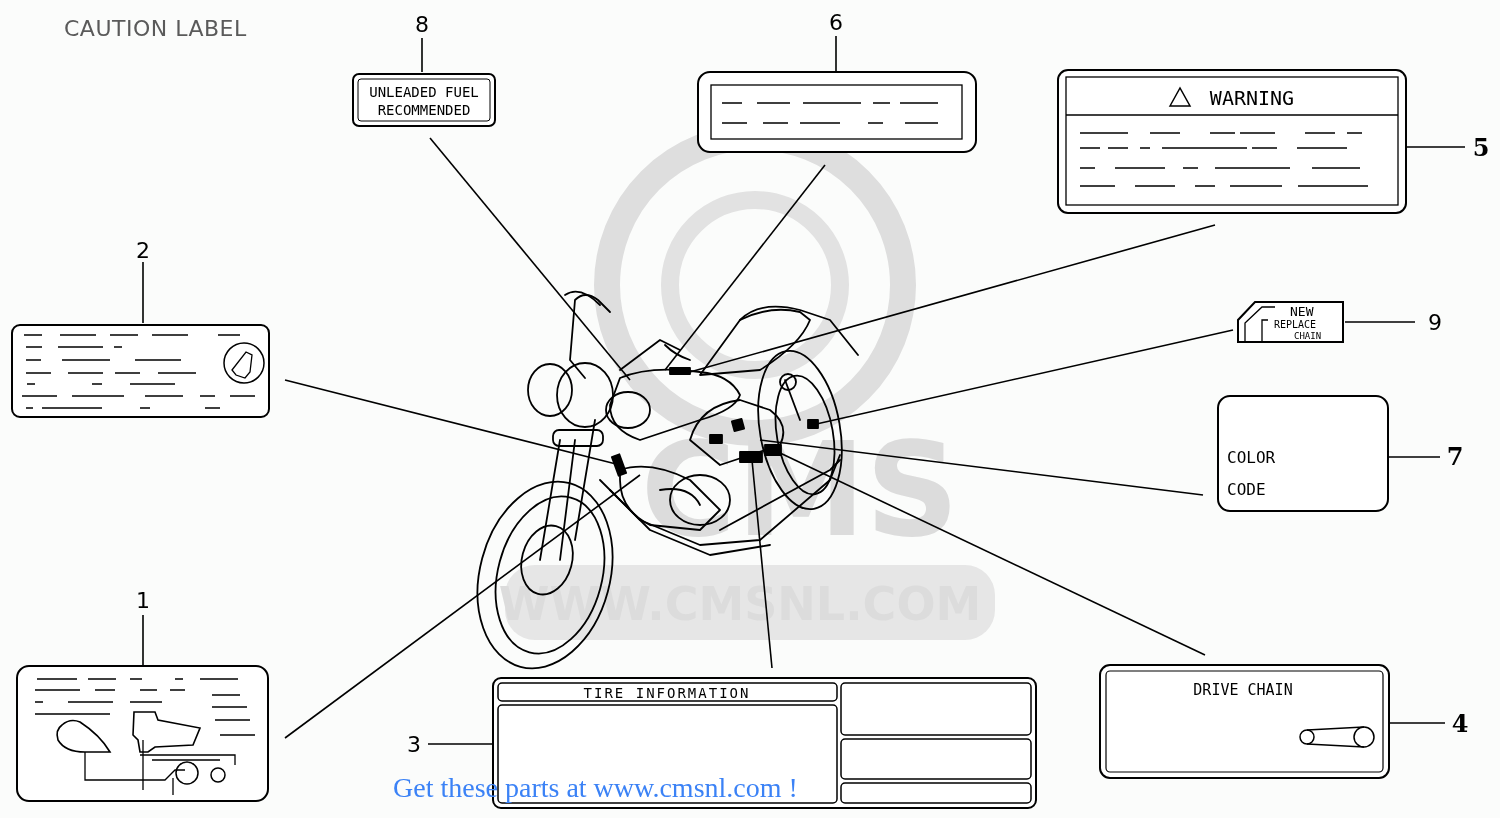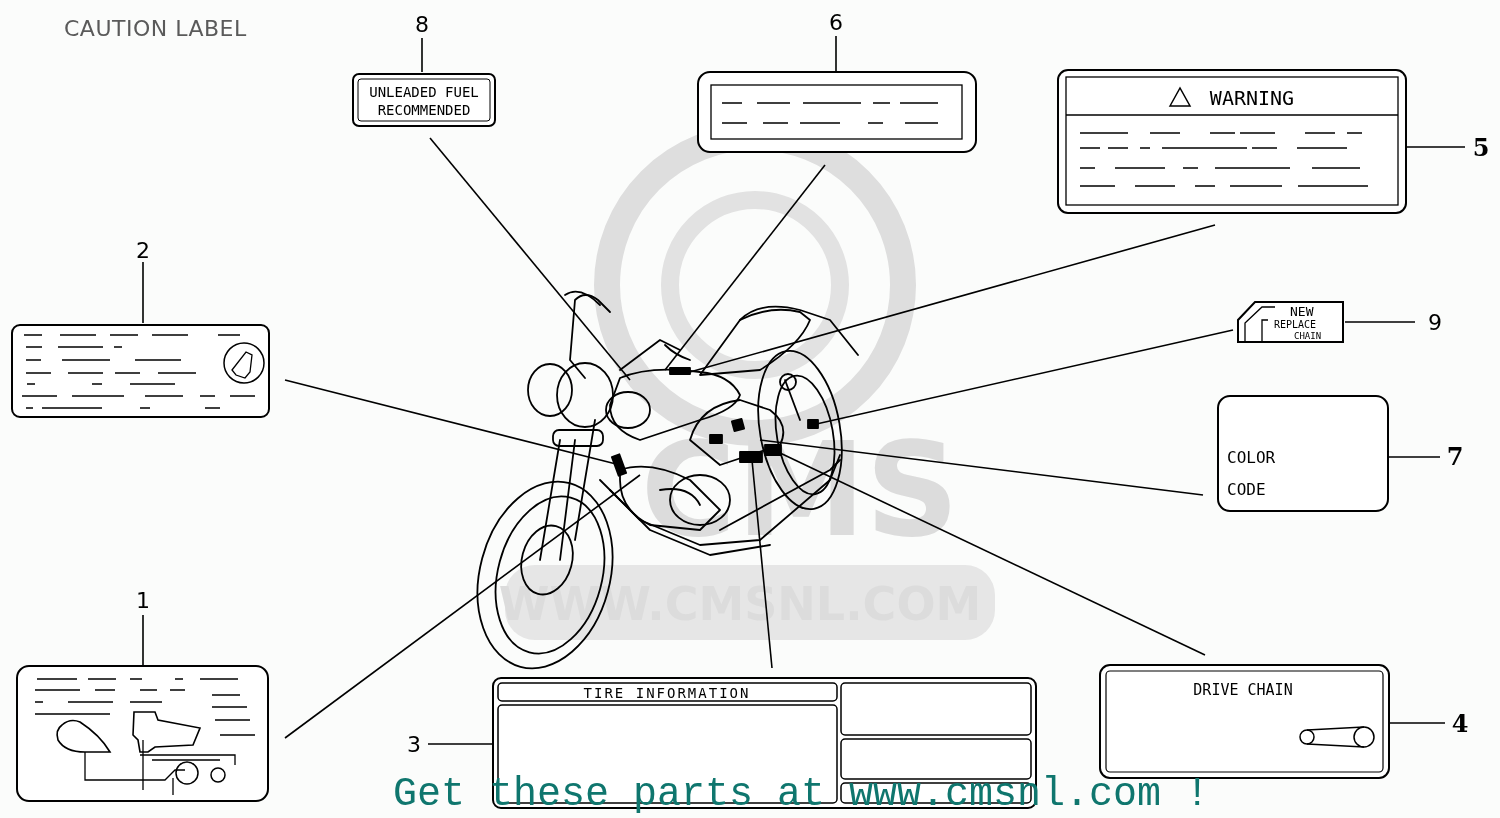--- a/index.html
+++ b/index.html
@@ -3,21 +3,21 @@
 <meta charset="utf-8">
 <style>
   html, body { margin: 0; padding: 0; background: #fbfcfb; }
   body { width: 1500px; height: 818px; position: relative; overflow: hidden; font-family: "DejaVu Sans", sans-serif; }
   .page-title { position: absolute; left: 20px; top: 16px; font-size: 22px; color: #5a5a5a; letter-spacing: 0.5px; font-family: "DejaVu Sans", sans-serif; margin-left: 44px; }
   svg.diagram { position: absolute; left: 0; top: 0; }
   .callout { font-family: "DejaVu Sans", sans-serif; font-size: 22px; fill: #000; }
   .callout-bold { font-family: "DejaVu Serif", serif; font-weight: bold; font-size: 24px; fill: #000; }
   .lbl-text { font-family: "DejaVu Sans Mono", monospace; fill: #000; }
   .wm-text { font-family: "DejaVu Sans", sans-serif; font-weight: bold; fill: #dcdcdc; }
-  .promo { position: absolute; left: 393px; top: 772px; font-size: 40px; color: #0f766e; font-family: Liberation Mono, monospace; white-space: nowrap; }
+  .promo { position: absolute; left: 393px; top: 772px; font-size: 28px; color: #3b82f6; font-family: Liberation Serif, serif; white-space: nowrap; }
 </style>
 </head>
 <body>
 
 <div class="page-title">CAUTION LABEL</div>
 
 <svg class="diagram" width="1500" height="818" viewBox="0 0 1500 818" xmlns="http://www.w3.org/2000/svg">
 
   <g>
     <circle cx="755" cy="285" r="148" fill="none" stroke="#dedede" stroke-width="26"></circle>

